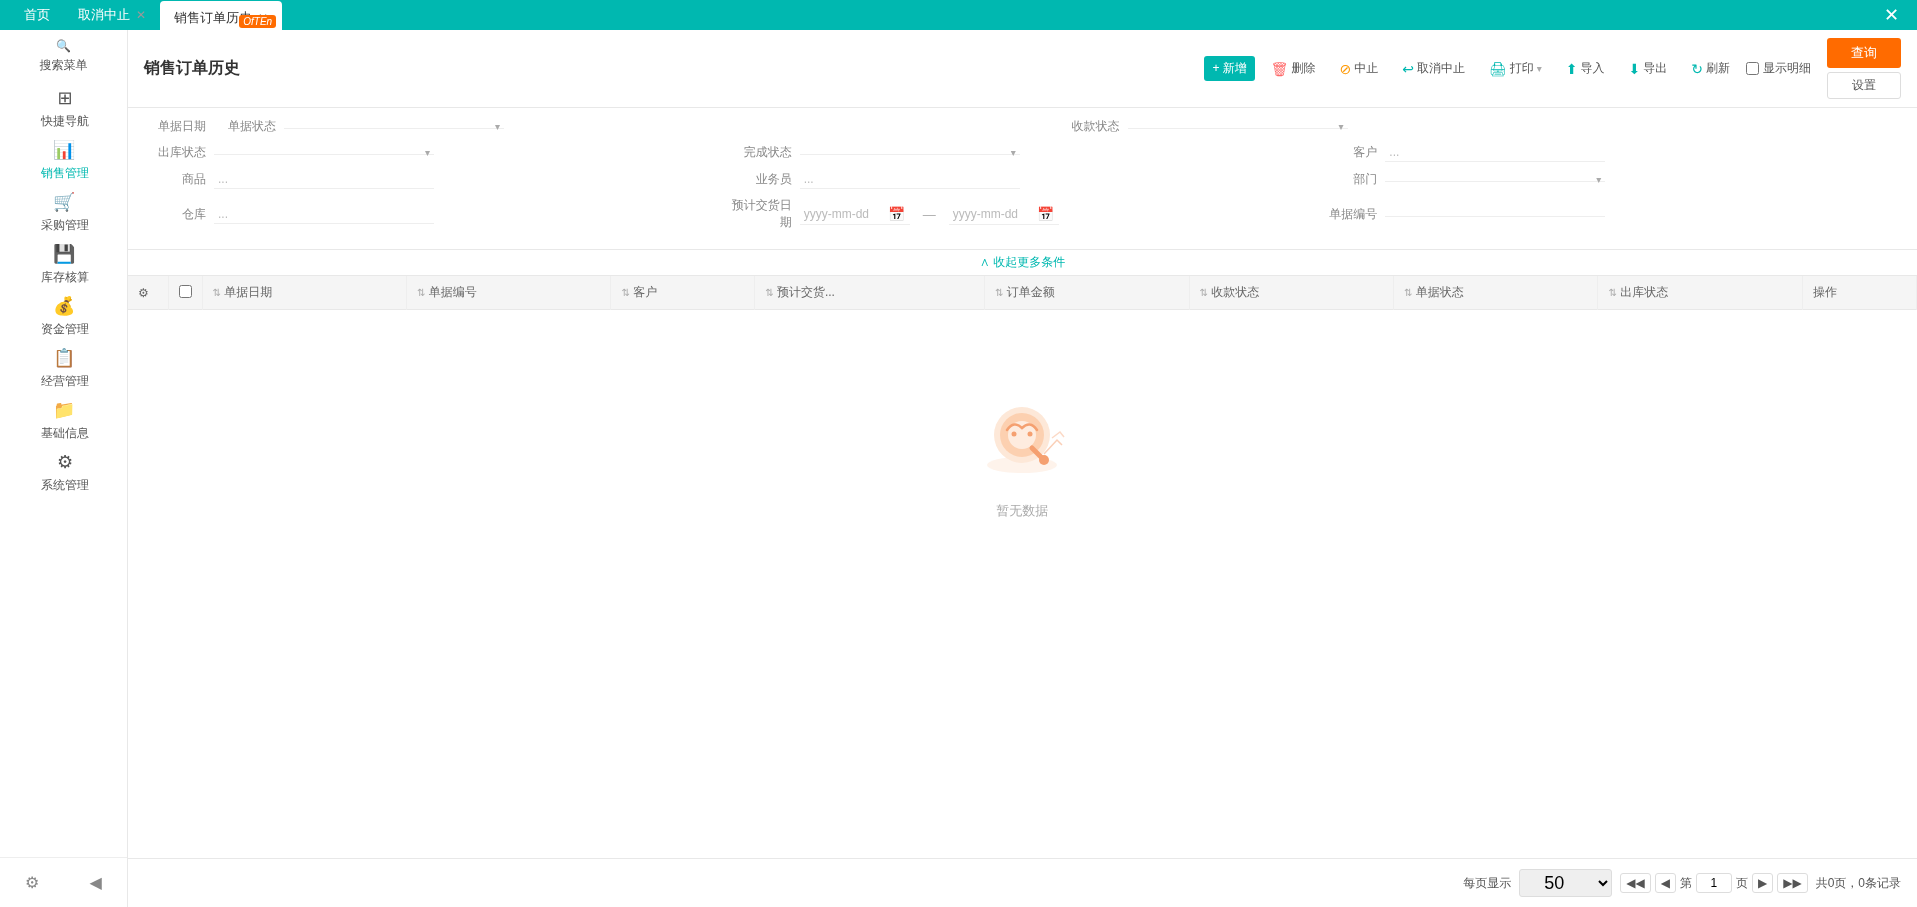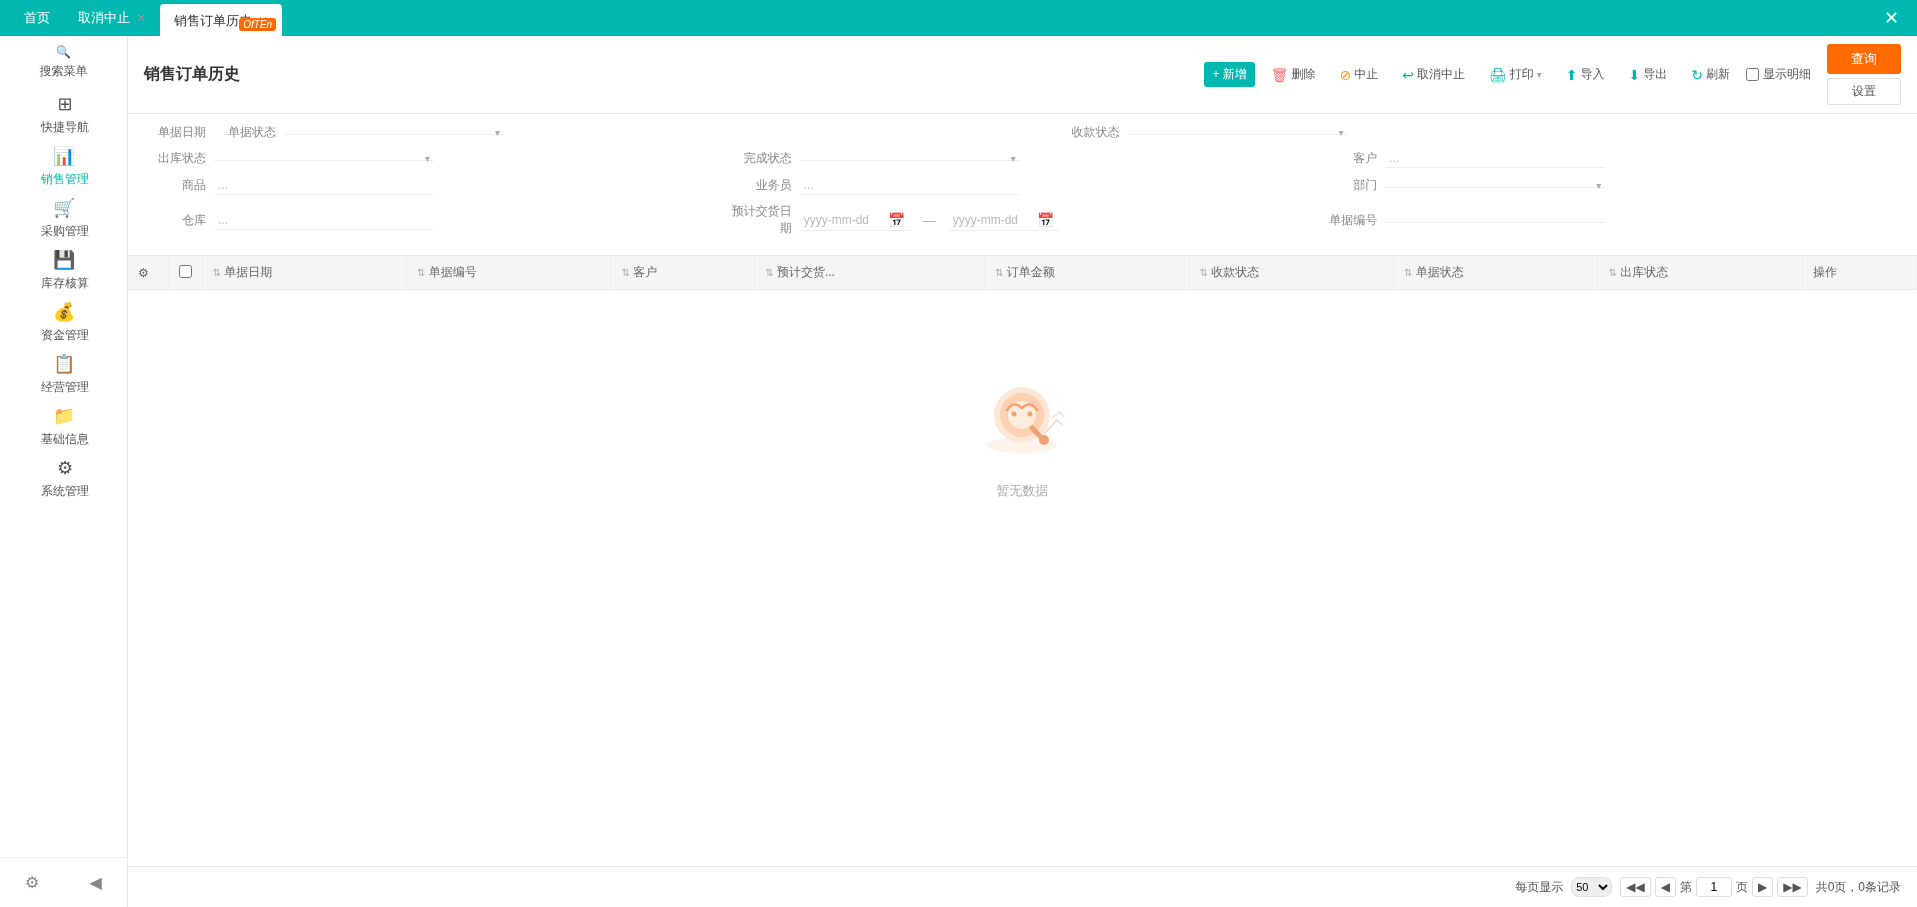--- a/index.html
+++ b/index.html
@@ -1,19 +1,19 @@
 <!DOCTYPE html>
 <html><head>
   <meta charset="utf-8">
   <style>
     * { margin: 0; padding: 0; box-sizing: border-box; }
     body { font-family: "Microsoft YaHei", "PingFang SC", sans-serif; font-size: 13px; background: #f5f5f5; color: #333; display: flex; flex-direction: column; height: 907px; overflow: hidden; }
 
     
-    .top-bar { height: 36px; background: #00b8b0; display: flex; align-items: center; padding: 0 10px; gap: 0; flex-shrink: 0; }
+    .top-bar { height: 30px; background: #00b8b0; display: flex; align-items: center; padding: 0 10px; gap: 0; flex-shrink: 0; }
     .top-bar .close-btn { color: white; font-size: 18px; margin-left: auto; cursor: pointer; padding: 4px 8px; }
 
     .tab-item { height: 40px; display: flex; align-items: center; padding: 0 14px; color: white; font-size: 13px; cursor: pointer; position: relative; gap: 6px; }
     .tab-item.active { background: white; color: #333; border-radius: 4px 4px 0 0; margin-top: 6px; height: 34px; }
     .tab-item .tab-close { font-size: 12px; color: #999; cursor: pointer; }
     .tab-item.active .tab-close { color: #666; }
     .tab-home { color: white; font-size: 13px; padding: 0 14px; height: 40px; display: flex; align-items: center; cursor: pointer; }
 
     
     .main-layout { display: flex; flex: 1; overflow: hidden; }
@@ -64,21 +64,21 @@
     .data-table th { padding: 8px 10px; font-size: 12px; color: #666; font-weight: normal; text-align: left; border-right: 1px solid #eee; white-space: nowrap; }
     .data-table th .sort-icon { color: #aaa; font-size: 10px; }
     .th-settings { width: 40px; text-align: center; }
     .th-checkbox { width: 30px; text-align: center; }
     .empty-state { display: flex; flex-direction: column; align-items: center; justify-content: center; padding: 80px 0; }
     .empty-icon { width: 100px; height: 100px; margin-bottom: 12px; position: relative; }
     .empty-text { color: #aaa; font-size: 13px; }
 
     
     .pagination { background: white; border-top: 1px solid #e8e8e8; padding: 10px 16px; display: flex; align-items: center; justify-content: flex-end; gap: 8px; font-size: 12px; color: #555; flex-shrink: 0; }
-    .page-size-select { border: 1px solid #ddd; border-radius: 8px; padding: 2px 0; font-size: 11px; cursor: pointer; }
+    .page-size-select { border: 1px solid #ddd; border-radius: 3px; padding: 2px 20px; font-size: 18px; cursor: pointer; }
     .page-nav { display: flex; align-items: center; gap: 4px; }
     .page-nav-btn { cursor: pointer; color: #555; padding: 2px 5px; border: 1px solid #ddd; border-radius: 3px; font-size: 12px; }
     .page-input { width: 36px; border: 1px solid #ddd; border-radius: 3px; text-align: center; padding: 2px; font-size: 12px; }
 
     .search-menu-item { height: 52px; display: flex; flex-direction: column; align-items: center; justify-content: center; gap: 4px; cursor: pointer; color: #555; font-size: 12px; }
 
     .often-badge { position: absolute; top: 14px; right: 6px; background: #ff6b00; color: white; font-size: 10px; padding: 1px 4px; border-radius: 3px; font-style: italic; }
   </style>
 </head>
 <body>
@@ -276,20 +276,23 @@
         </div>
         <span class="filter-label">单据编号</span>
         <div class="filter-control">
           <div class="filter-select-wrapper" style="min-width:220px;">
             <span class="filter-text"></span>
           </div>
         </div>
       </div>
     </div>
 
+    <div class="collapse-bar">
+      <span>∧ 收起更多条件</span>
+    </div>
 
     <div class="table-area">
       <table class="data-table">
         <thead>
           <tr>
             <th class="th-settings">⚙</th>
             <th class="th-checkbox"><input type="checkbox" style=""></th>
             <th><span class="sort-icon">⇅</span> <span>单据日期</span></th>
             <th><span class="sort-icon">⇅</span> <span>单据编号</span></th>
             <th><span class="sort-icon">⇅</span> <span>客户</span></th>

